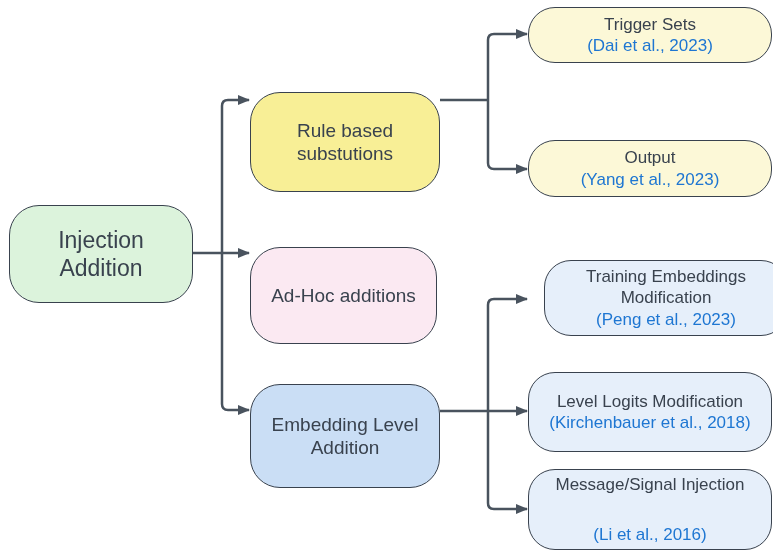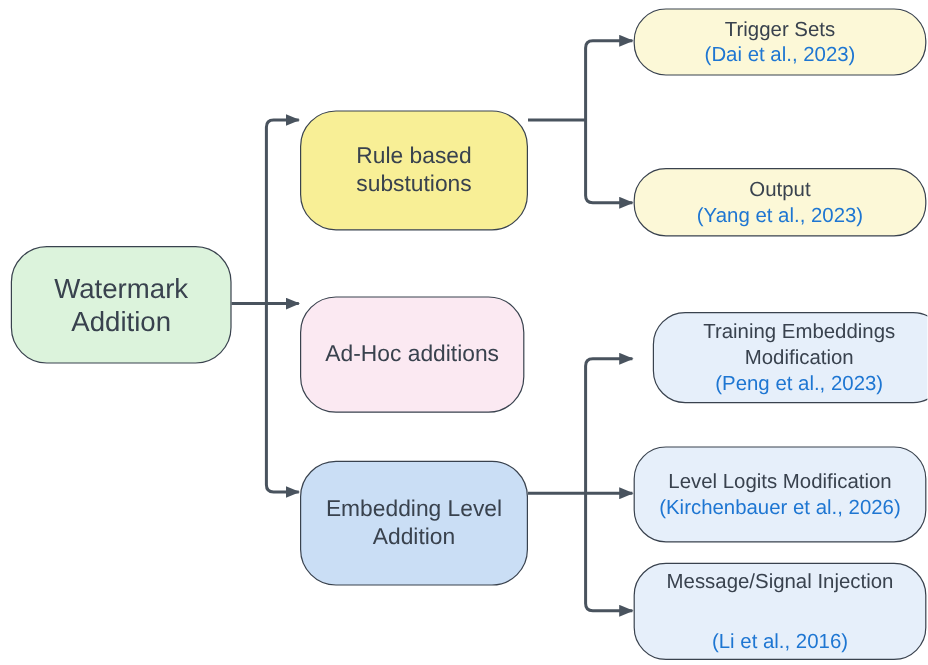--- a/index.html
+++ b/index.html
@@ -94,21 +94,21 @@
     <path d="M440,100 H488"></path>
     <path d="M488,100 V40 Q488,34 494,34 H527" marker-end="url(#arrow)"></path>
     <path d="M488,100 V163 Q488,169 494,169 H527" marker-end="url(#arrow)"></path>
 
     <path d="M440,411 H527" marker-end="url(#arrow)"></path>
     <path d="M488,411 V305 Q488,299 494,299 H527" marker-end="url(#arrow)"></path>
     <path d="M488,411 V503 Q488,509 494,509 H527" marker-end="url(#arrow)"></path>
   </svg>
 
   <div id="n-root" class="node root-node">
-    <div class="label">Watermark Addition</div>
+    <div class="label">Injection Addition</div>
   </div>
 
   <div id="n-rule" class="node big fill-yellow">
     <div class="label">Rule based substutions</div>
   </div>
 
   <div id="n-adhoc" class="node big fill-pink">
     <div class="label">Ad-Hoc additions</div>
   </div>
 
@@ -126,21 +126,21 @@
     <div class="citation">(Yang et al., 2023)</div>
   </div>
 
   <div id="n-training" class="node leaf fill-pale-blue">
     <div class="label">Training Embeddings Modification</div>
     <div class="citation">(Peng et al., 2023)</div>
   </div>
 
   <div id="n-logits" class="node leaf fill-pale-blue">
     <div class="label">Level Logits Modification</div>
-    <div class="citation">(Kirchenbauer et al., 2026)</div>
+    <div class="citation">(Kirchenbauer et al., 2018)</div>
   </div>
 
   <div id="n-message" class="node leaf fill-pale-blue">
     <div class="label">Message/Signal Injection</div>
     <div class="citation">(Li et al., 2016)</div>
   </div>
 
 </div>
 
 </body></html>

